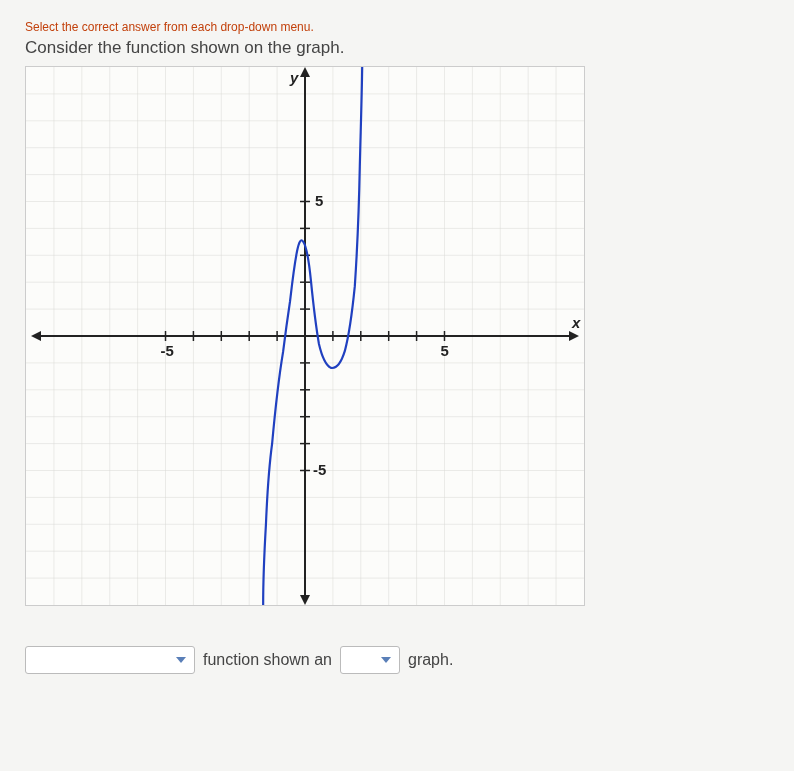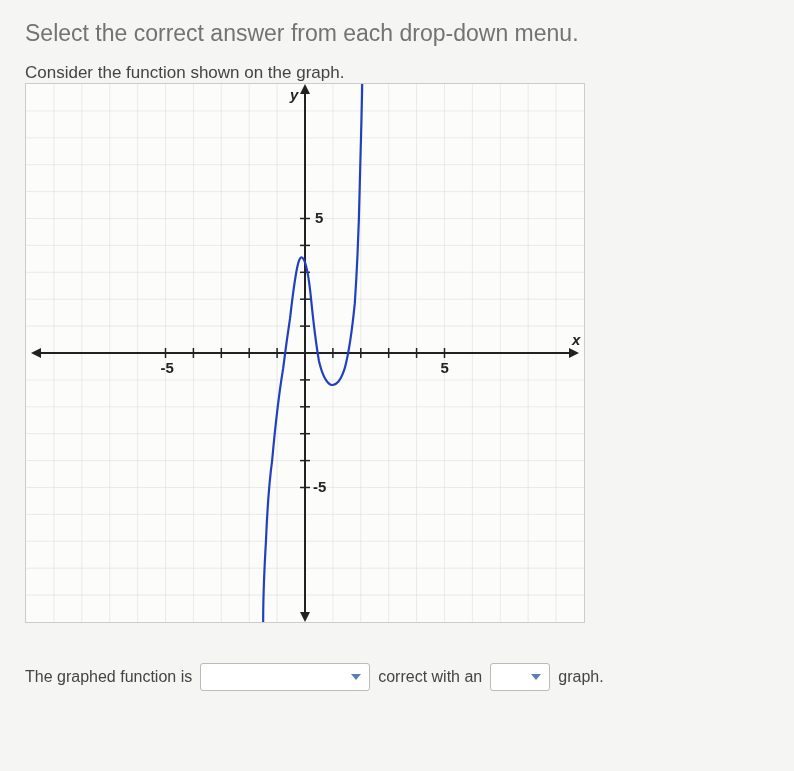--- a/index.html
+++ b/index.html
@@ -8,27 +8,28 @@
       box-sizing: border-box;
     }
     body {
       font-family: Arial, Helvetica, sans-serif;
       background: #f5f5f3;
       padding: 20px 25px;
       width: 794px;
       color: #333;
     }
     .instruction {
-      font-size: 23px;
-      color: #737373;
-      margin-bottom: 16px;
+      font-size: 12px;
+      color: #c2410c;
+      margin-bottom: 4px;
     }
     .prompt {
       font-size: 17px;
       color: #444;
+      margin-bottom: 8px;
     }
     .graph-container {
       width: 560px;
       height: 540px;
       position: relative;
       background: #fcfcfa;
       border: 1px solid #ccc;
     }
     .graph-svg {
       width: 100%;
@@ -170,22 +171,21 @@
          C 288,235 290,255 294,278
          C 298,295 302,300 306,302
          C 311,303 316,298 320,285
          C 324,270 327,250 330,220
          C 332,190 334,150 335,100
          C 336,60 337,30 337.4,0"></path>
   </svg>
 </div>
 
 <div class="answer-row">
-  <span>The graphed function is</span>
   <div class="dropdown wide">
     <span class="dropdown-caret"></span>
   </div>
-  <span>correct with an</span>
+  <span>function shown an</span>
   <div class="dropdown">
     <span class="dropdown-caret"></span>
   </div>
   <span>graph.</span>
 </div>
 
 </body></html>

